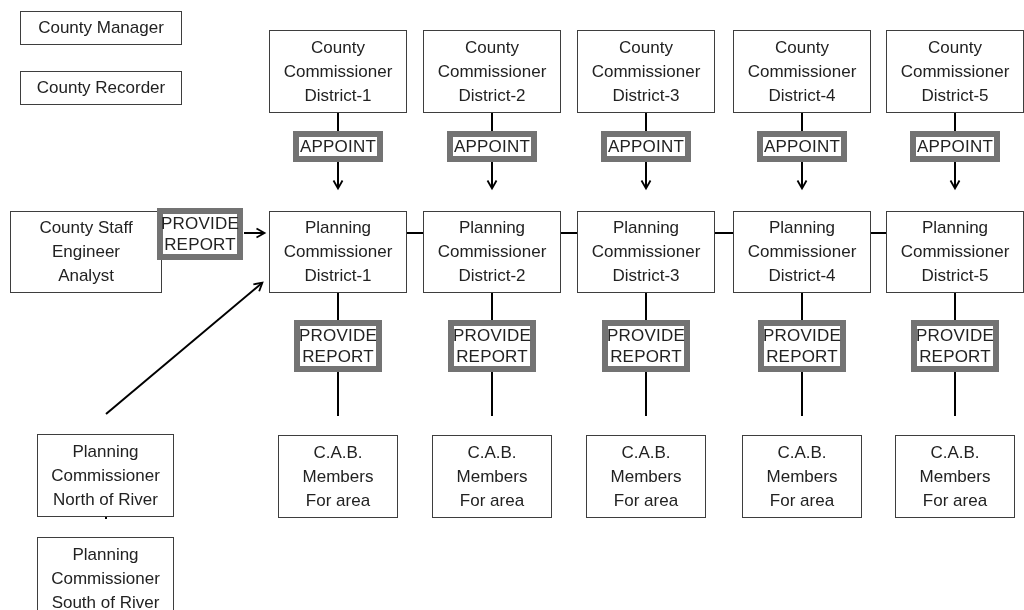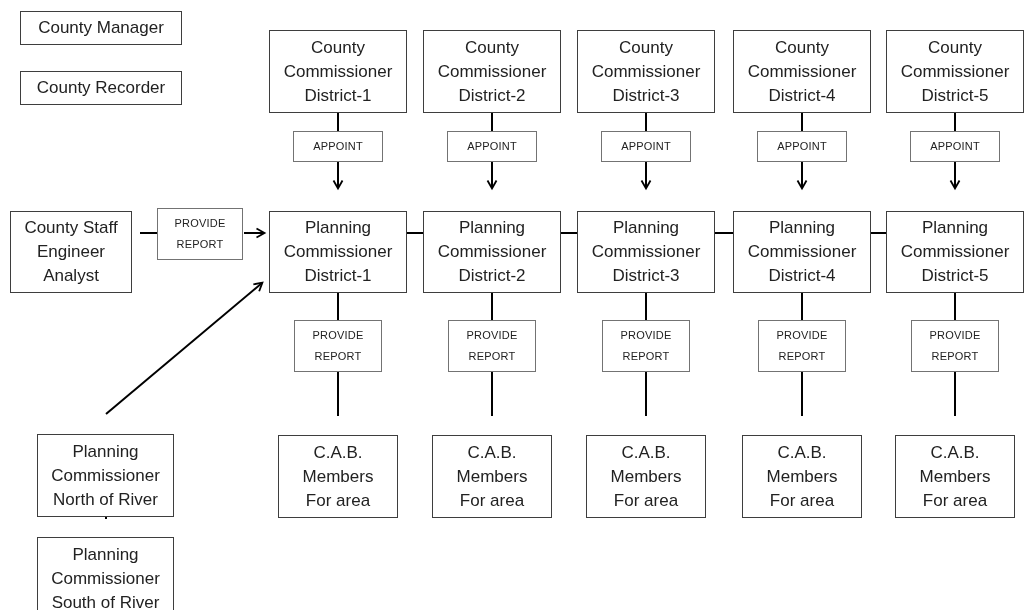--- a/index.html
+++ b/index.html
@@ -32,22 +32,22 @@
   .big {
     font-size: 17px;
     line-height: 24px;
     margin-top: 19px;
   }
   .single {
     font-size: 17px;
     line-height: 20px;
   }
   .small-label {
-    border: 1px solid #737373;
-    font-size: 11px;
+    border: 6px solid #737373;
+    font-size: 17px;
     line-height: 21px;
     letter-spacing: 0.2px;
   }
 </style>
 </head>
 <body>
 
 <div class="canvas">
 
   <svg class="connectors" width="1024" height="610" viewBox="0 0 1024 610" xmlns="http://www.w3.org/2000/svg">
@@ -89,21 +89,21 @@
 
     <line x1="140" y1="233" x2="157" y2="233" stroke="#000" stroke-width="2"></line>
     <line x1="244" y1="233" x2="264" y2="233" stroke="#000" stroke-width="2" marker-end="url(#arrowV)"></line>
     <line x1="106" y1="414" x2="262" y2="283" stroke="#000" stroke-width="2" marker-end="url(#arrowV)"></line>
     <line x1="106" y1="498" x2="106" y2="519" stroke="#000" stroke-width="2"></line>
   </svg>
 
   <div class="box single" style="left:20px; top:11px; width:162px; height:34px;">County Manager</div>
   <div class="box single" style="left:20px; top:71px; width:162px; height:34px;">County Recorder</div>
 
-  <div class="box big" style="left:10px; top:192px; width:122px; height:82px;text-align:center;">County Staff
+  <div class="box big" style="left:10px; top:192px; width:152px; height:82px;text-align:center;">County Staff
 Engineer
 Analyst</div>
   <div class="box small-label" style="left:157px; top:208px; width:86px; height:52px;">PROVIDE
 REPORT</div>
   <div class="box big" style="left:37px; top:415px; width:137px; height:83px;">Planning
 Commissioner
 North of River</div>
   <div class="box big" style="left:37px; top:518px; width:137px; height:84px;">Planning
 Commissioner
 South of River</div>

